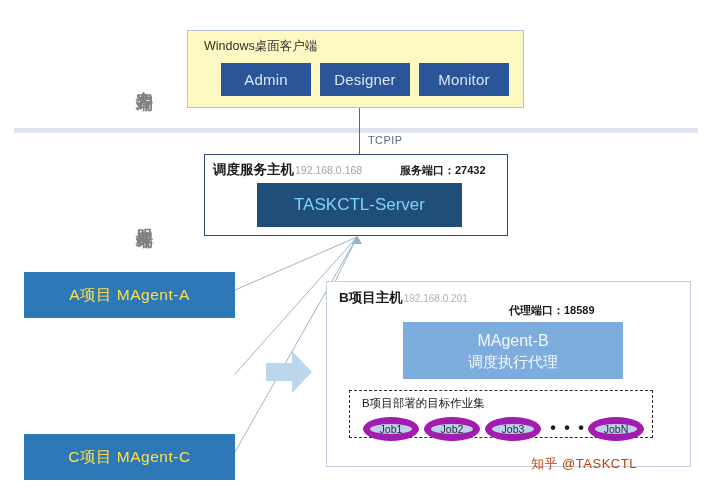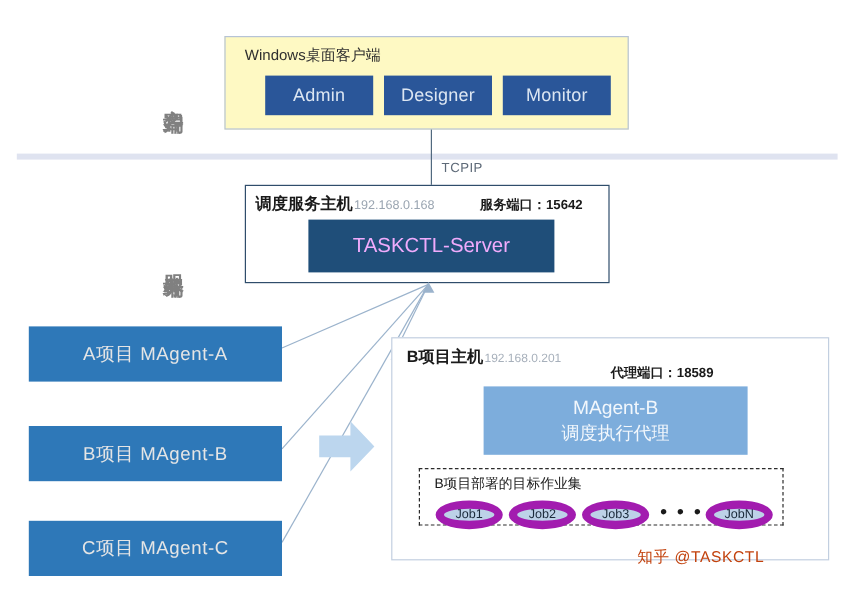--- a/index.html
+++ b/index.html
@@ -131,35 +131,35 @@
     color: #1a1a1a;
     white-space: nowrap;
   }
   #server-core-box {
     position: absolute;
     left: 52px;
     top: 28px;
     width: 205px;
     height: 44px;
     background: #1f4e79;
-    color: #f0abfc;
+    color: #7dd3fc;
     font-size: 17px;
     display: flex;
     align-items: center;
     justify-content: center;
   }
 
   
   .agent-box {
     position: absolute;
     left: 24px;
     width: 211px;
     height: 46px;
     background: #2e78b8;
-    color: #e5e5e5;
+    color: #fde047;
     font-size: 15.5px;
     display: flex;
     align-items: center;
     justify-content: center;
     letter-spacing: 0.5px;
   }
   #agent-box-a { top: 272px; }
   #agent-box-b { top: 355px; }
   #agent-box-c { top: 434px; }
 
@@ -311,35 +311,34 @@
     <div class="client-btn" id="client-btn-monitor">Monitor</div>
   </div>
 
   <div id="tcpip-line"></div>
   <div id="tcpip-label">TCPIP</div>
 
   <div id="server-panel">
     <div id="server-panel-title">
       <span>调度服务主机</span><span id="server-panel-ip">192.168.0.168</span>
     </div>
-    <div id="server-panel-port">服务端口：15642</div>
+    <div id="server-panel-port">服务端口：27432</div>
     <div id="server-core-box">TASKCTL-Server</div>
   </div>
 
   <svg id="connectors" viewBox="0 0 711 491" width="711" height="491">
     <line x1="235" y1="290" x2="357" y2="237" stroke="#9bb3cc" stroke-width="1"></line>
     <line x1="235" y1="374" x2="357" y2="237" stroke="#9bb3cc" stroke-width="1"></line>
     <line x1="235" y1="452" x2="357" y2="237" stroke="#9bb3cc" stroke-width="1"></line>
     <line x1="326" y1="300" x2="357" y2="237" stroke="#9bb3cc" stroke-width="1"></line>
 
     <path d="M357 235 L352 244 L362 244 Z" fill="#9bb3cc"></path>
   </svg>
 
   <div class="agent-box" id="agent-box-a">A项目  MAgent-A</div>
-  <div class="agent-box" id="agent-box-b">B项目  MAgent-B</div>
   <div class="agent-box" id="agent-box-c">C项目  MAgent-C</div>
 
   <svg id="flow-arrow" viewBox="0 0 50 48" width="50" height="48">
     <path d="M2 15 L28 15 L28 3 L48 24 L28 45 L28 33 L2 33 Z" fill="#bcd6ee"></path>
   </svg>
 
   <div id="host-panel">
     <div id="host-panel-title">
       <span>B项目主机</span><span id="host-panel-ip">192.168.0.201</span>
     </div>

